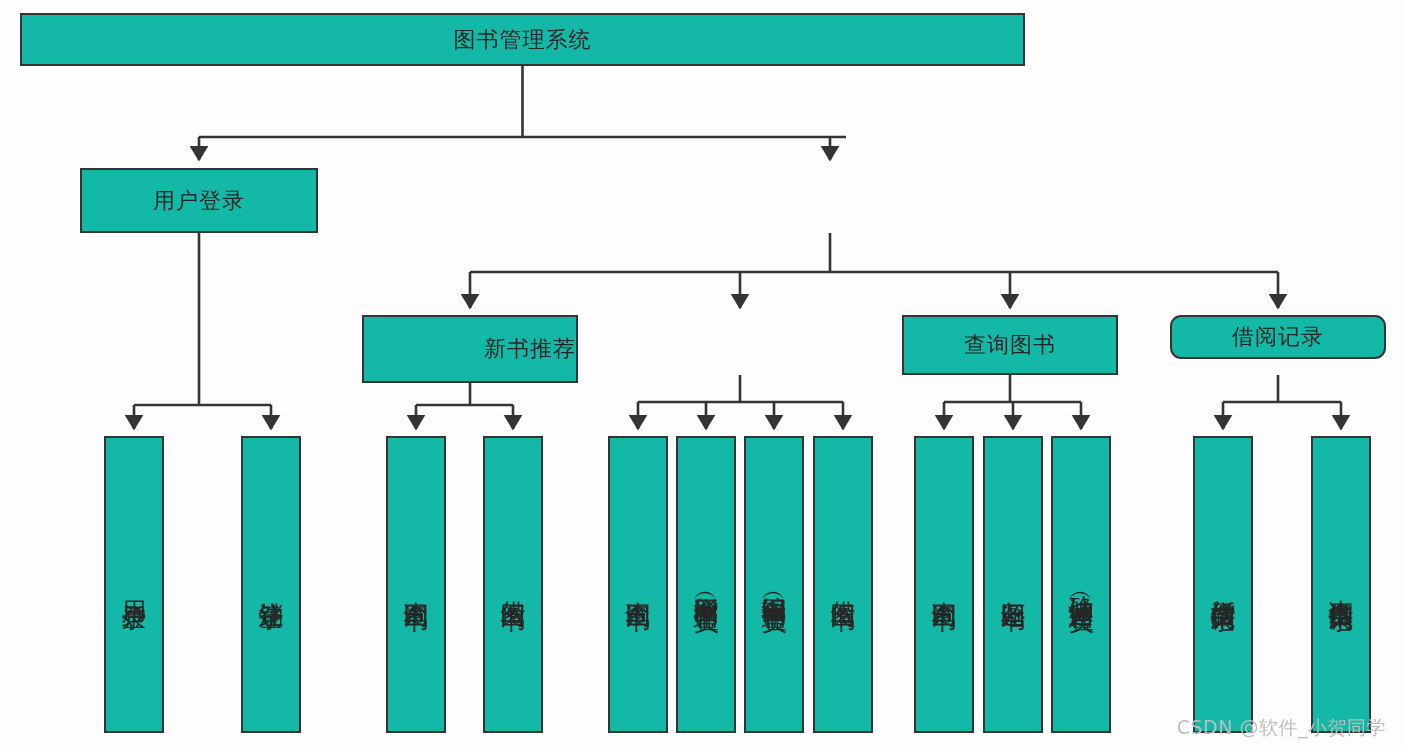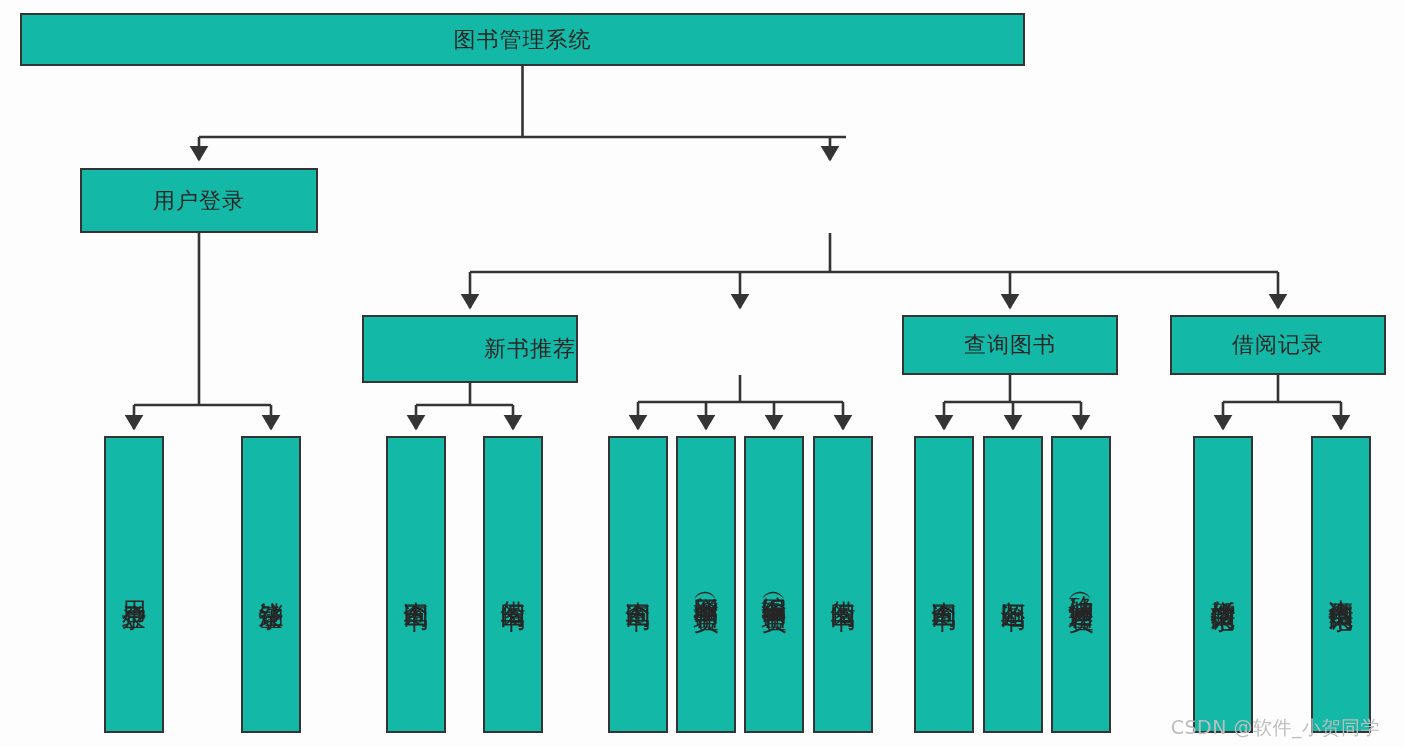--- a/index.html
+++ b/index.html
@@ -49,21 +49,21 @@
   #svg-links {
     position: absolute;
     left: 0;
     top: 0;
     width: 1405px;
     height: 747px;
     pointer-events: none;
   }
   .watermark {
     position: absolute;
-    right: 25px;
+    right: 19px;
     bottom: 6px;
     font-size: 19px;
     color: #bdbdbd;
     white-space: nowrap;
     letter-spacing: 0.5px;
   }
 </style>
 </head>
 <body>
 
@@ -130,21 +130,21 @@
 
   <div class="node h" style="left:362px;top:315px;width:216px;height:68px;justify-content:flex-end;">
     <span>新书推荐</span>
   </div>
 
 
   <div class="node h" style="left:902px;top:315px;width:216px;height:60px;">
     <span>查询图书</span>
   </div>
 
-  <div class="node h" style="left:1170px;top:315px;width:216px;height:60px;">
+  <div class="node h" style="left:1170px;top:315px;width:216px;height:44px;border-radius:11px;">
     <span>借阅记录</span>
   </div>
 
   <div class="node v" style="left:104px;top:436px;width:60px;height:297px;">
     <span class="vtext">用户登录</span>
   </div>
 
   <div class="node v" style="left:241px;top:436px;width:60px;height:297px;">
     <span class="vtext">注销登录</span>
   </div>

